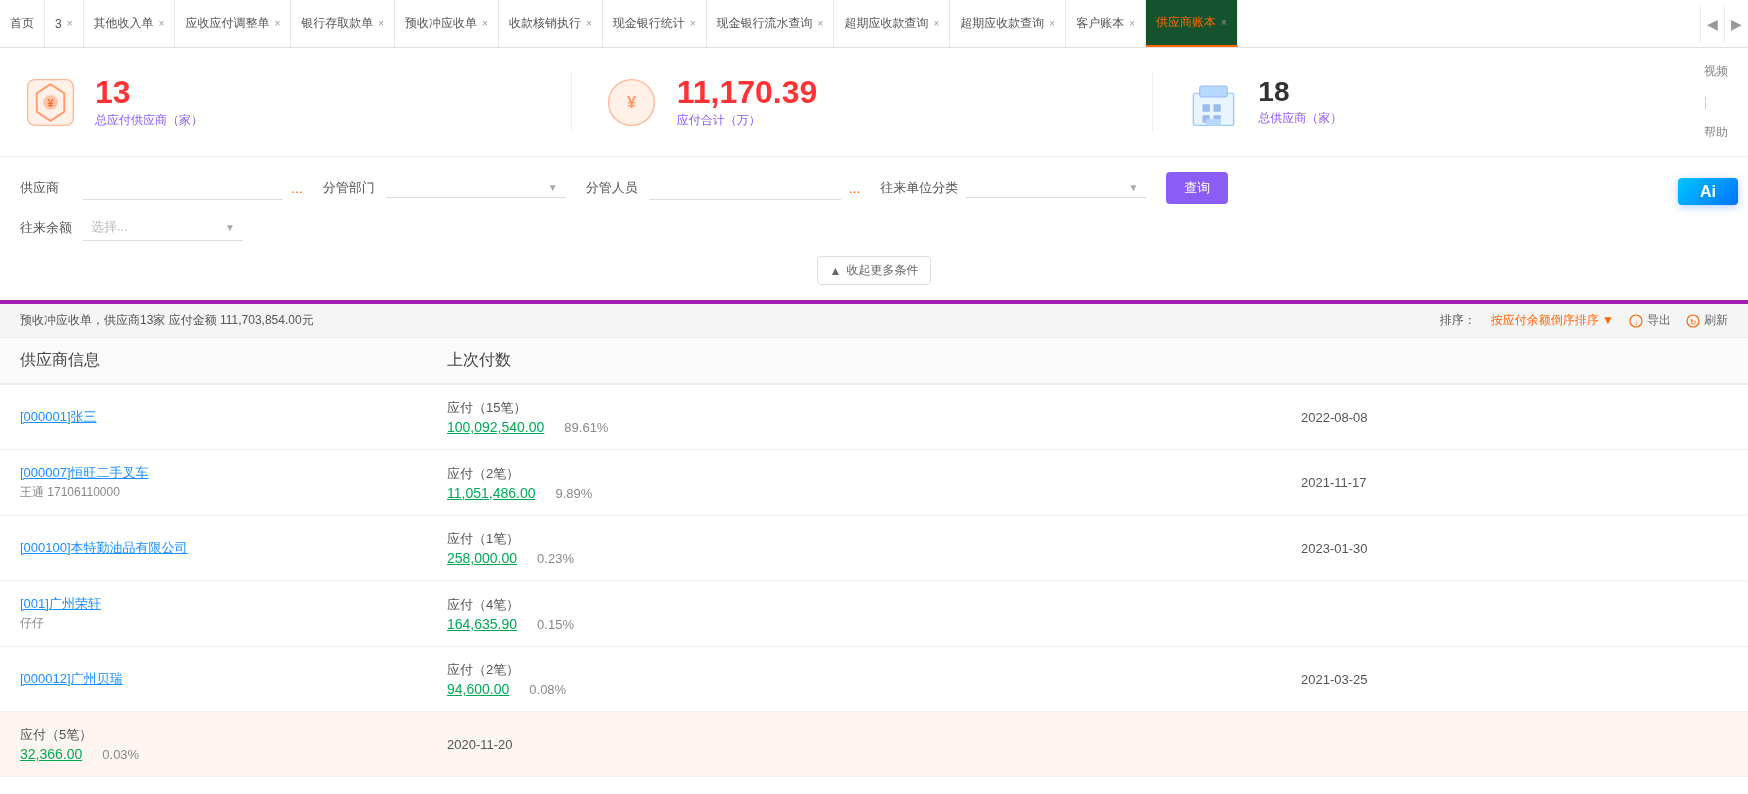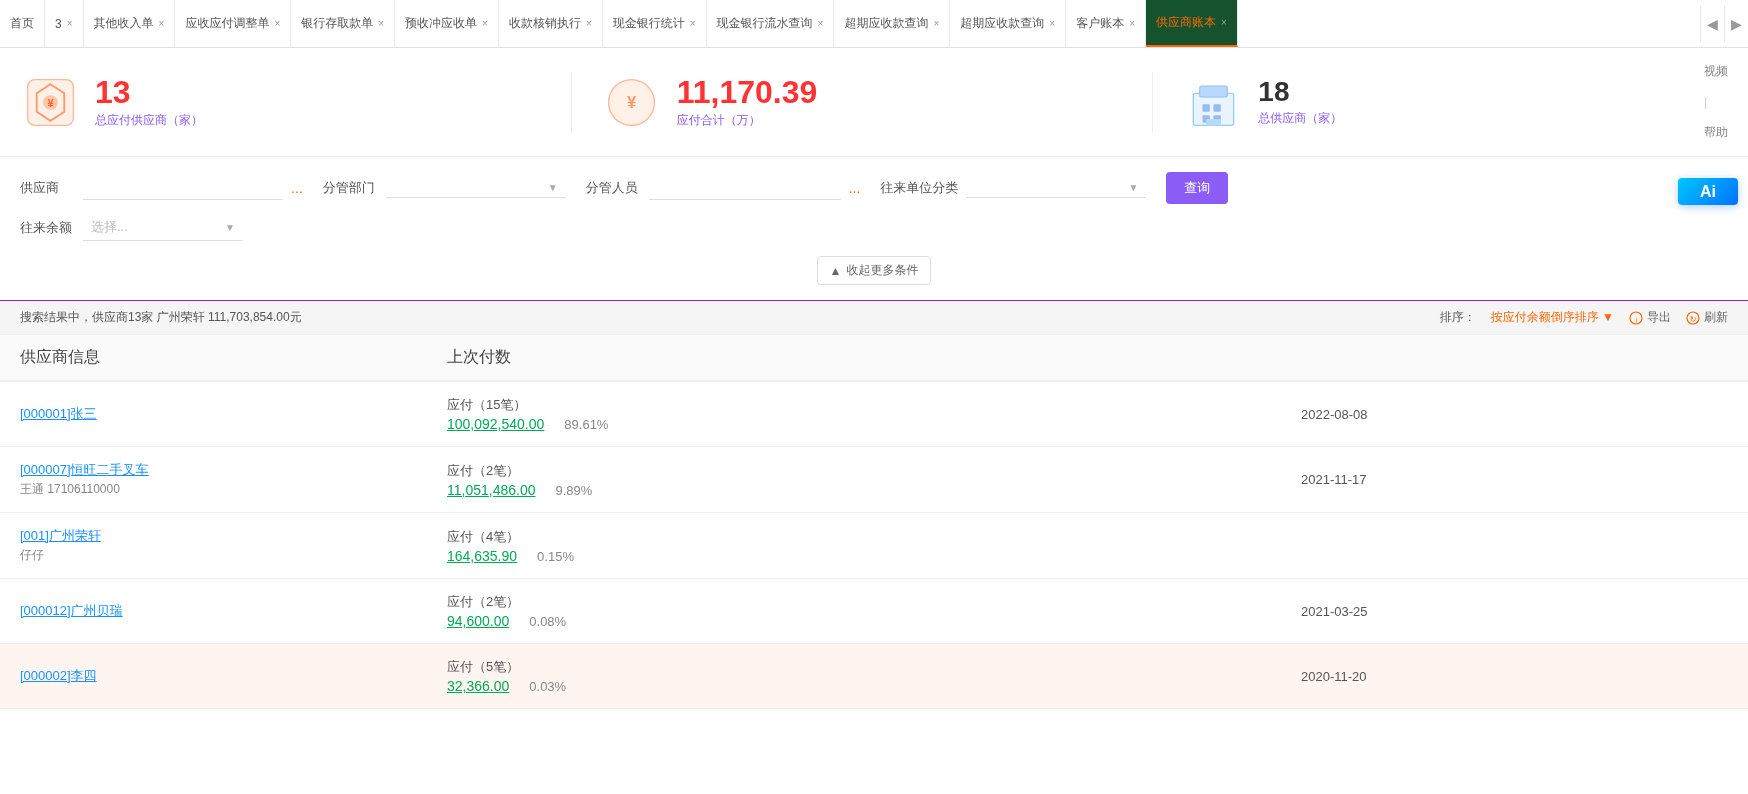--- a/index.html
+++ b/index.html
@@ -19,21 +19,21 @@
     .stat-icon { width: 60px; height: 60px; margin-right: 15px; display: flex; align-items: center; justify-content: center; }
     .stat-icon svg { width: 55px; height: 55px; }
     .stat-info { }
     .stat-number { font-size: 32px; font-weight: bold; color: #ff3333; line-height: 1; }
     .stat-label { font-size: 12px; color: #8b5cf6; margin-top: 4px; }
     .stat-divider { width: 1px; height: 60px; background: #eee; margin: 0 30px; }
     .header-right { margin-left: auto; display: flex; gap: 15px; font-size: 12px; color: #888; flex-direction: column; }
     .header-right span { cursor: pointer; }
 
     
-    .filter-area { background: #fff; padding: 15px 20px 10px; border-bottom: 1px solid #a21caf; }
+    .filter-area { background: #fff; padding: 15px 20px 10px; border-bottom: 4px solid #a21caf; }
     .filter-row { display: flex; align-items: center; gap: 20px; margin-bottom: 10px; }
     .filter-item { display: flex; align-items: center; gap: 8px; }
     .filter-label { color: #555; font-size: 13px; white-space: nowrap; min-width: 55px; }
     .filter-input { border: none; border-bottom: 1px solid #ddd; padding: 4px 8px; font-size: 13px; color: #333; outline: none; min-width: 160px; background: transparent; cursor: pointer; }
     .filter-input::placeholder { color: #bbb; }
     .filter-select { display: flex; align-items: center; border: none; border-bottom: 1px solid #ddd; padding: 4px 8px; font-size: 13px; color: #333; min-width: 160px; cursor: pointer; position: relative; background: transparent; }
     .filter-select .arrow { margin-left: auto; color: #aaa; font-size: 10px; }
     .filter-ellipsis { color: #ff6600; font-size: 14px; cursor: pointer; }
     .btn-query { background: #8b5cf6; color: #fff; border: none; padding: 7px 18px; border-radius: 4px; cursor: pointer; font-size: 13px; white-space: nowrap; }
     .collapse-btn { display: flex; align-items: center; justify-content: center; gap: 5px; color: #666; font-size: 12px; cursor: pointer; padding: 5px 12px; border: 1px solid #ddd; border-radius: 4px; margin: 0 auto; width: fit-content; }
@@ -230,21 +230,21 @@
 
   <div style="text-align:center; padding:5px 0;">
     <div class="collapse-btn">
       <span>▲</span>
       <span>收起更多条件</span>
     </div>
   </div>
 </div>
 
 <div class="result-bar">
-  <span>搜索结果中，供应商13家    广州荣轩 111,703,854.00元</span>
+  <span>预收冲应收单，供应商13家    应付金额 111,703,854.00元</span>
   <div class="right-actions">
     <span class="sort-label">排序：</span>
     <span class="sort-select">按应付余额倒序排序 ▼</span>
     <div class="action-btn">
       <svg width="14" height="14" viewBox="0 0 14 14">
           <circle cx="7" cy="7" r="6" fill="none" stroke="#ff6600" stroke-width="1.2"></circle>
           <text x="7" y="11" text-anchor="middle" fill="#ff6600" font-size="8">↓</text>
         </svg>
       <span>导出</span>
     </div>
@@ -287,20 +287,33 @@
       <div class="transaction-info">
         <div class="trans-label">应付（2笔）</div>
         <div class="trans-row">
           <span class="trans-amount">11,051,486.00</span>
           <span class="trans-percent">9.89%</span>
         </div>
       </div>
       <div class="last-payment">2021-11-17</div>
     </div>
 
+    <div class="table-row">
+      <div>
+        <div class="supplier-link">[000100]本特勤油品有限公司</div>
+      </div>
+      <div class="transaction-info">
+        <div class="trans-label">应付（1笔）</div>
+        <div class="trans-row">
+          <span class="trans-amount">258,000.00</span>
+          <span class="trans-percent">0.23%</span>
+        </div>
+      </div>
+      <div class="last-payment">2023-01-30</div>
+    </div>
 
     <div class="table-row">
       <div>
         <div class="supplier-link">[001]广州荣轩</div>
         <div class="supplier-sub">仔仔</div>
       </div>
       <div class="transaction-info">
         <div class="trans-label">应付（4笔）</div>
         <div class="trans-row">
           <span class="trans-amount">164,635.90</span>
@@ -318,23 +331,20 @@
         <div class="trans-label">应付（2笔）</div>
         <div class="trans-row">
           <span class="trans-amount">94,600.00</span>
           <span class="trans-percent">0.08%</span>
         </div>
       </div>
       <div class="last-payment">2021-03-25</div>
     </div>
 
     <div class="table-row highlighted">
-      <div>
-        <div class="supplier-link">[000002]李四</div>
-      </div>
       <div class="transaction-info">
         <div class="trans-label">应付（5笔）</div>
         <div class="trans-row">
           <span class="trans-amount">32,366.00</span>
           <span class="trans-percent">0.03%</span>
         </div>
       </div>
       <div class="last-payment">2020-11-20</div>
     </div>
 

